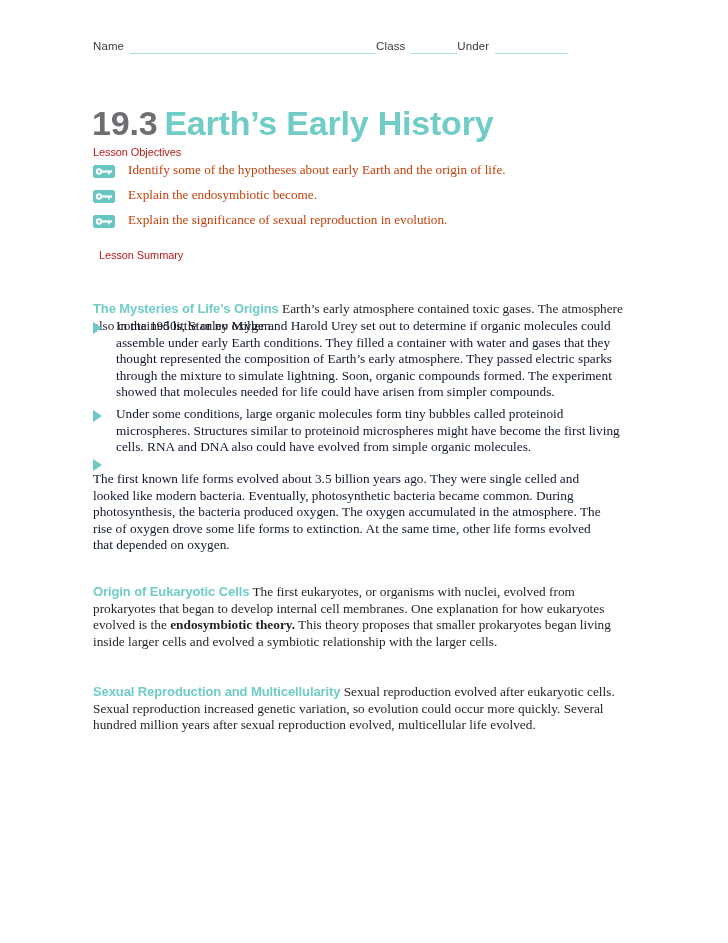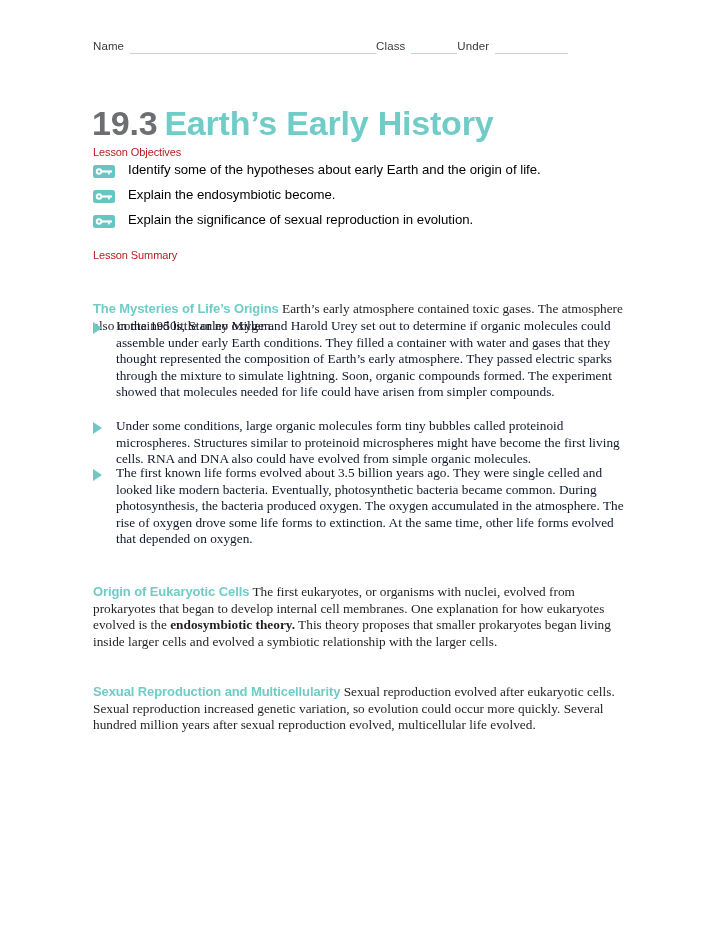--- a/index.html
+++ b/index.html
@@ -72,21 +72,21 @@
     position: absolute;
     left: 93px;
     font-family: "Liberation Sans", "DejaVu Sans", sans-serif;
     font-size: 11px;
     font-weight: normal;
     color: #b91c1c;
     letter-spacing: -0.1px;
     white-space: nowrap;
   }
   #objectives-head { top: 137px; }
-  #summary-head    { top: 240px; }
+  #summary-head    { top: 240px; margin-left: 6px; }
 
   
   .obj-list {
     position: absolute;
     left: 93px;
     top: 162px;
     width: 540px;
   }
   .obj-item {
     display: flex;
@@ -98,24 +98,24 @@
     height: 13px;
     border-radius: 2.5px;
     background: #67c6c2;
     margin-top: 3px;
     margin-right: 13px;
     flex: 0 0 auto;
     position: relative;
   }
   .key-icon svg { display:block; }
   .obj-text {
-    font-family: Liberation Sans, sans-serif;
+    font-family: Liberation Serif, serif;
     font-size: 13.2px;
     line-height: 16px;
-    color: #000000;
+    color: #c2410c;
   }
 
   
   .para {
     position: absolute;
     left: 93px;
     width: 542px;
     font-family: "Liberation Serif", "DejaVu Serif", serif;
     font-size: 13.3px;
     line-height: 16.6px;
@@ -223,26 +223,26 @@
 
   <p class="para" style="top:281px;margin-top:20px;">
     <span class="run-head">The Mysteries of Life’s Origins</span><span> Earth’s early atmosphere contained toxic gases. The atmosphere also contained little or no oxygen.</span>
   </p>
 
   <div class="tri-item" style="top:318px;">
     <span class="tri-icon"></span>
     <span class="tri-text">In the 1950s, Stanley Miller and Harold Urey set out to determine if organic molecules could assemble under early Earth conditions. They filled a container with water and gases that they thought represented the composition of Earth’s early atmosphere. They passed electric sparks through the mixture to simulate lightning. Soon, organic compounds formed. The experiment showed that molecules needed for life could have arisen from simpler compounds.</span>
   </div>
 
-  <div class="tri-item" style="top:418px;">
+  <div class="tri-item" style="top:406px;">
     <span class="tri-icon"></span>
     <span class="tri-text">Under some conditions, large organic molecules form tiny bubbles called proteinoid microspheres. Structures similar to proteinoid microspheres might have become the first living cells. RNA and DNA also could have evolved from simple organic molecules.</span>
   </div>
 
-  <div class="tri-item" style="top:465px;">
+  <div class="tri-item" style="top:455px;flex-direction:column;">
     <span class="tri-icon"></span>
     <span class="tri-text">The first known life forms evolved about 3.5 billion years ago. They were single celled and looked like modern bacteria. Eventually, photosynthetic bacteria became common. During photosynthesis, the bacteria produced oxygen. The oxygen accumulated in the atmosphere. The rise of oxygen drove some life forms to extinction. At the same time, other life forms evolved that depended on oxygen.</span>
   </div>
 
   <p class="para" style="top:571px;">
     <span class="run-head">Origin of Eukaryotic Cells</span><span> The first eukaryotes, or organisms with nuclei, evolved from prokaryotes that began to develop internal cell membranes. One explanation for how eukaryotes evolved is the </span><span class="bold-term">endosymbiotic theory.</span><span> This theory proposes that smaller prokaryotes began living inside larger cells and evolved a symbiotic relationship with the larger cells.</span>
   </p>
 
   <p class="para" style="top:671px;">
     <span class="run-head">Sexual Reproduction and Multicellularity</span><span> Sexual reproduction evolved after eukaryotic cells. Sexual reproduction increased genetic variation, so evolution could occur more quickly. Several hundred million years after sexual reproduction evolved, multicellular life evolved.</span>

